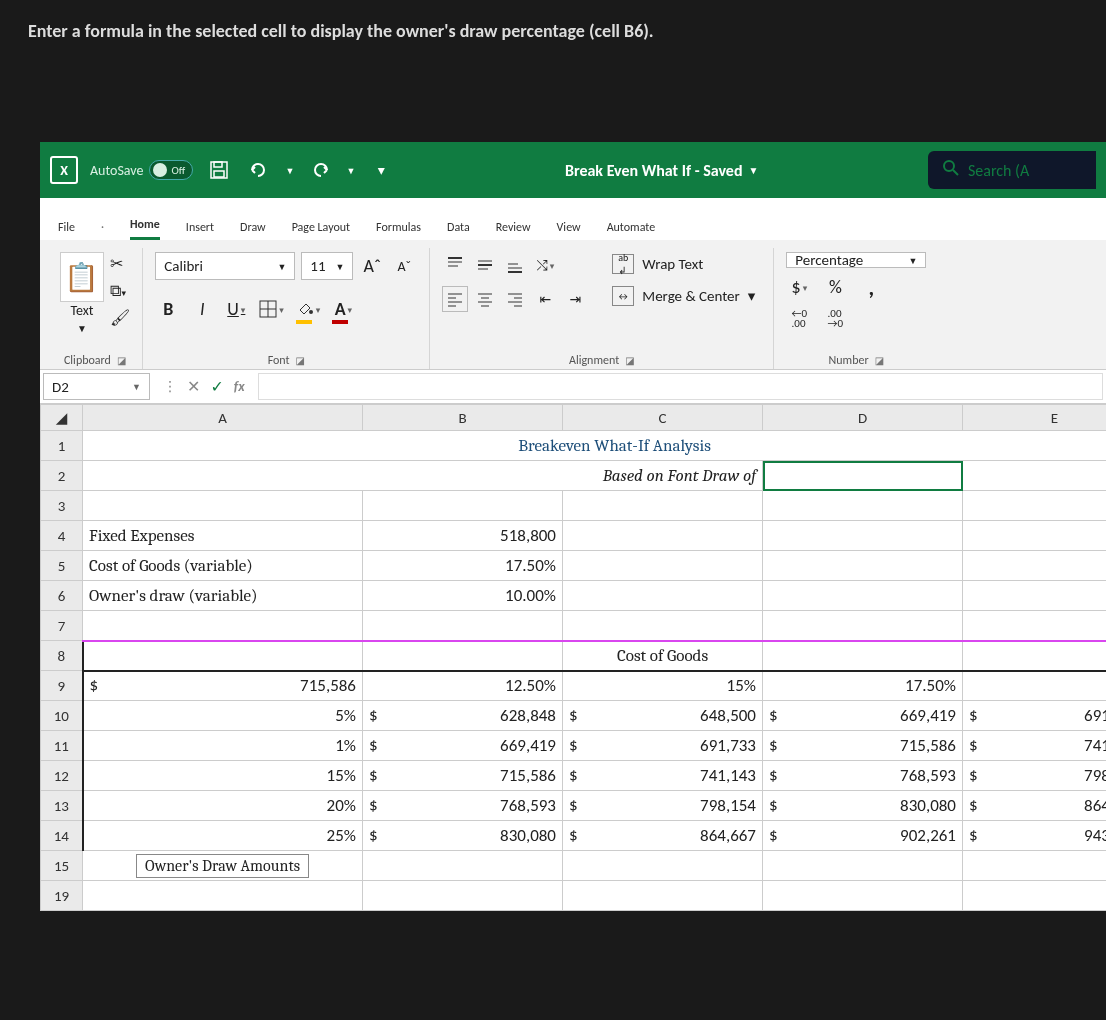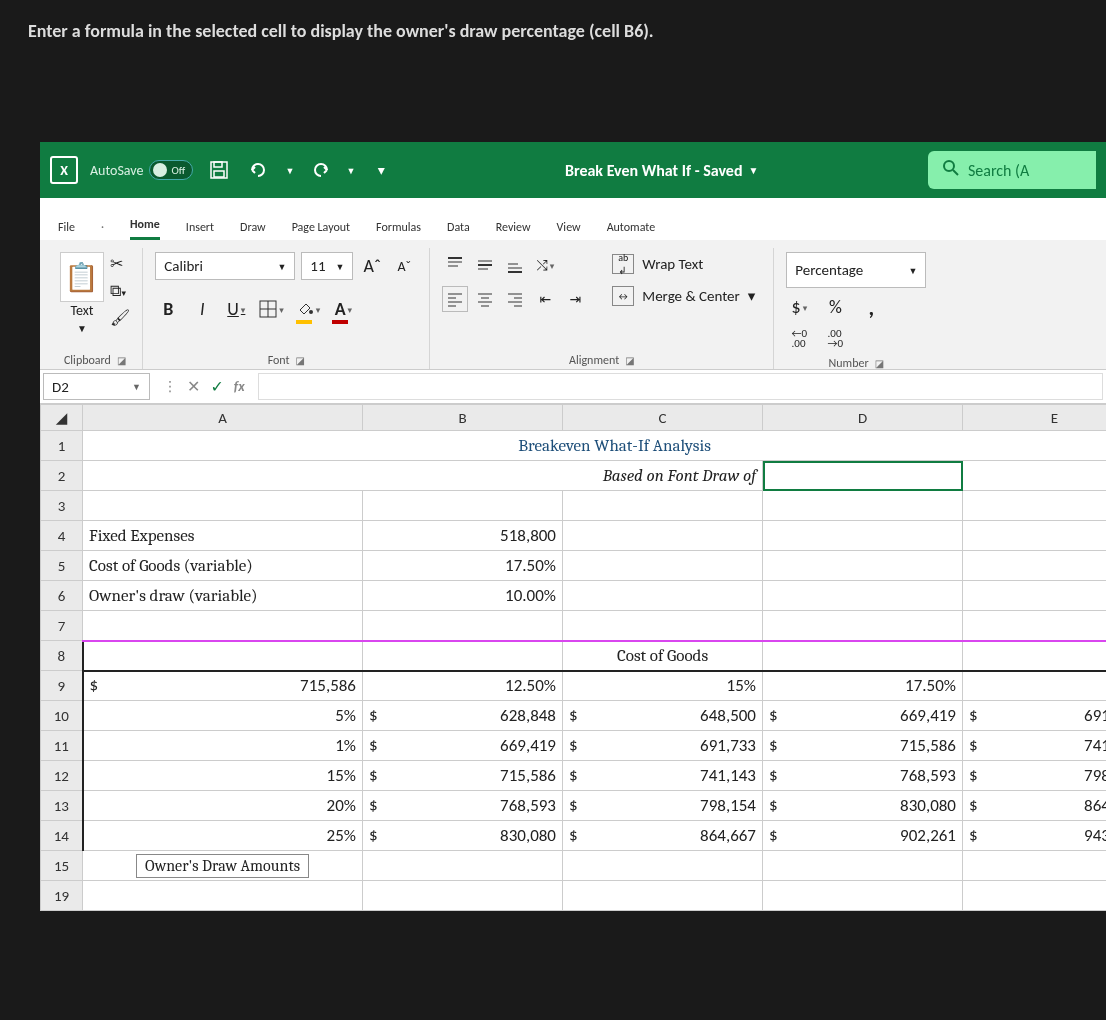--- a/index.html
+++ b/index.html
@@ -57,21 +57,21 @@
   .tb-btn {
     width: 28px; height: 28px; display: flex; align-items: center; justify-content: center;
     color: #fff; font-size: 18px; cursor: pointer;
   }
   .title-center {
     flex: 1; text-align: center; font-size: 16px; font-weight: 600;
     display: flex; align-items: center; justify-content: center; gap: 6px;
   }
   .title-center .drop { font-size: 10px; }
   .search-well {
-    background: #86efac; color: #107c41; height: 38px;
+    background: #0f172a; color: #107c41; height: 38px;
     display: flex; align-items: center; gap: 8px;
     padding: 0 14px; border-radius: 6px 0 0 6px;
     font-size: 16px; width: 168px;
   }
   .search-well .mag { font-size: 18px; }
 
   
   .ribbon-tabs {
     display: flex; align-items: flex-end; gap: 26px;
     padding: 10px 18px 0 18px; height: 42px;
@@ -138,21 +138,21 @@
   .wrap, .merge {
     display: flex; align-items: center; gap: 8px; font-size: 15px; padding: 2px 6px; cursor: pointer;
   }
   .wrap-icon, .merge-icon {
     width: 22px; height: 20px; border: 1px solid #888; font-size: 10px;
     display: flex; align-items: center; justify-content: center;
   }
 
   .num-col { display: flex; flex-direction: column; gap: 6px; }
   .num-fmt {
-    border: 1px solid #bbb; background: #fff; height: 36px; width: 140px;
+    border: 1px solid #bbb; background: #fff; height: 16px; width: 140px;
     padding: 0 8px; display: flex; align-items: center; justify-content: space-between;
     font-size: 15px;
   }
   .num-row { display: flex; gap: 10px; font-size: 18px; align-items: center; }
   .num-row2 { display: flex; gap: 10px; font-size: 14px; align-items: center; }
 
   
   .fx-bar {
     display: flex; align-items: stretch; border-bottom: 1px solid #ccc;
     height: 34px; background: #fff;

